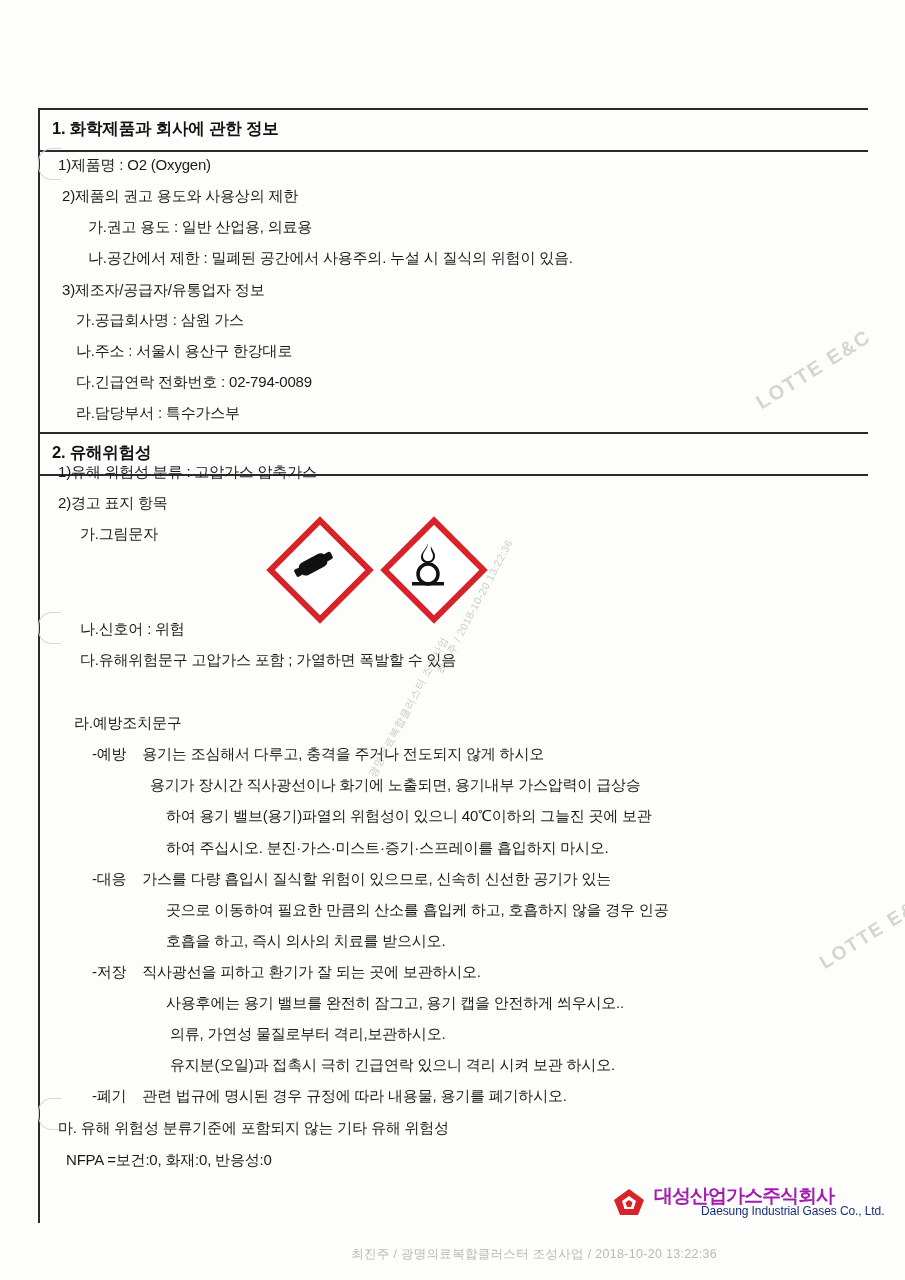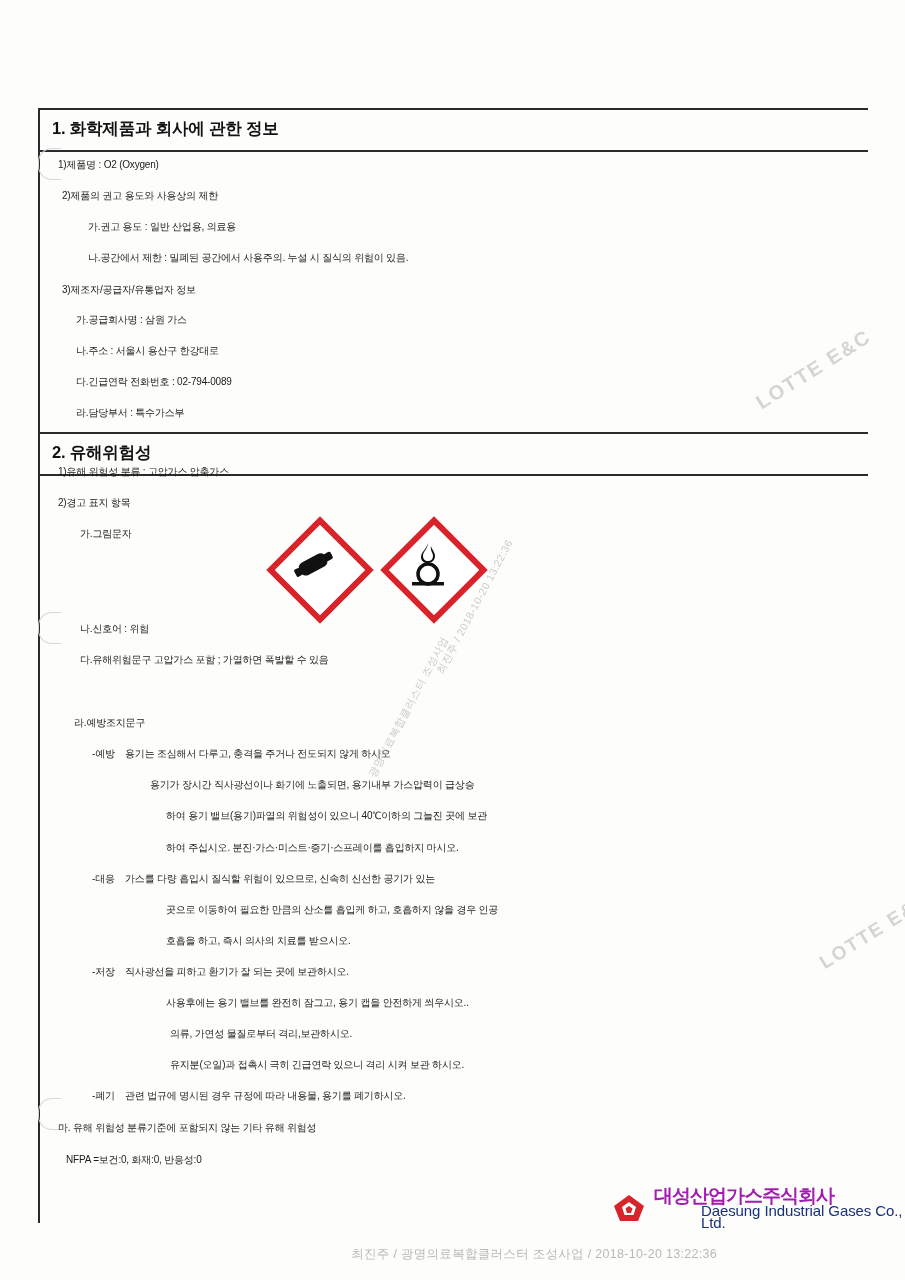--- a/index.html
+++ b/index.html
@@ -47,21 +47,21 @@
     font-size: 16.5px;
     font-weight: 600;
     color: #111;
     letter-spacing: -0.2px;
   }
   #sec1-title { left: 52px; top: 118px; }
   #sec2-title { left: 52px; top: 442px; }
 
   .line {
     position: absolute;
-    font-size: 10px;
+    font-size: 15px;
     line-height: 20px;
     color: #1b1b1b;
     white-space: pre;
     letter-spacing: -0.2px;
   }
 
   
   .punch {
     position: absolute;
     left: 38px;
@@ -150,21 +150,21 @@
     position: relative;
   }
   .logo-text-ko {
     font-size: 19px;
     font-weight: 700;
     color: #a21caf;
     letter-spacing: -1px;
     line-height: 19px;
   }
   .logo-text-en {
-    font-size: 15px;
+    font-size: 12px;
     color: #19307a;
     letter-spacing: -0.1px;
     line-height: 12px;
     padding-left: 47px;
   }
 
   .footer {
     position: absolute;
     left: 0;
     top: 1246px;

